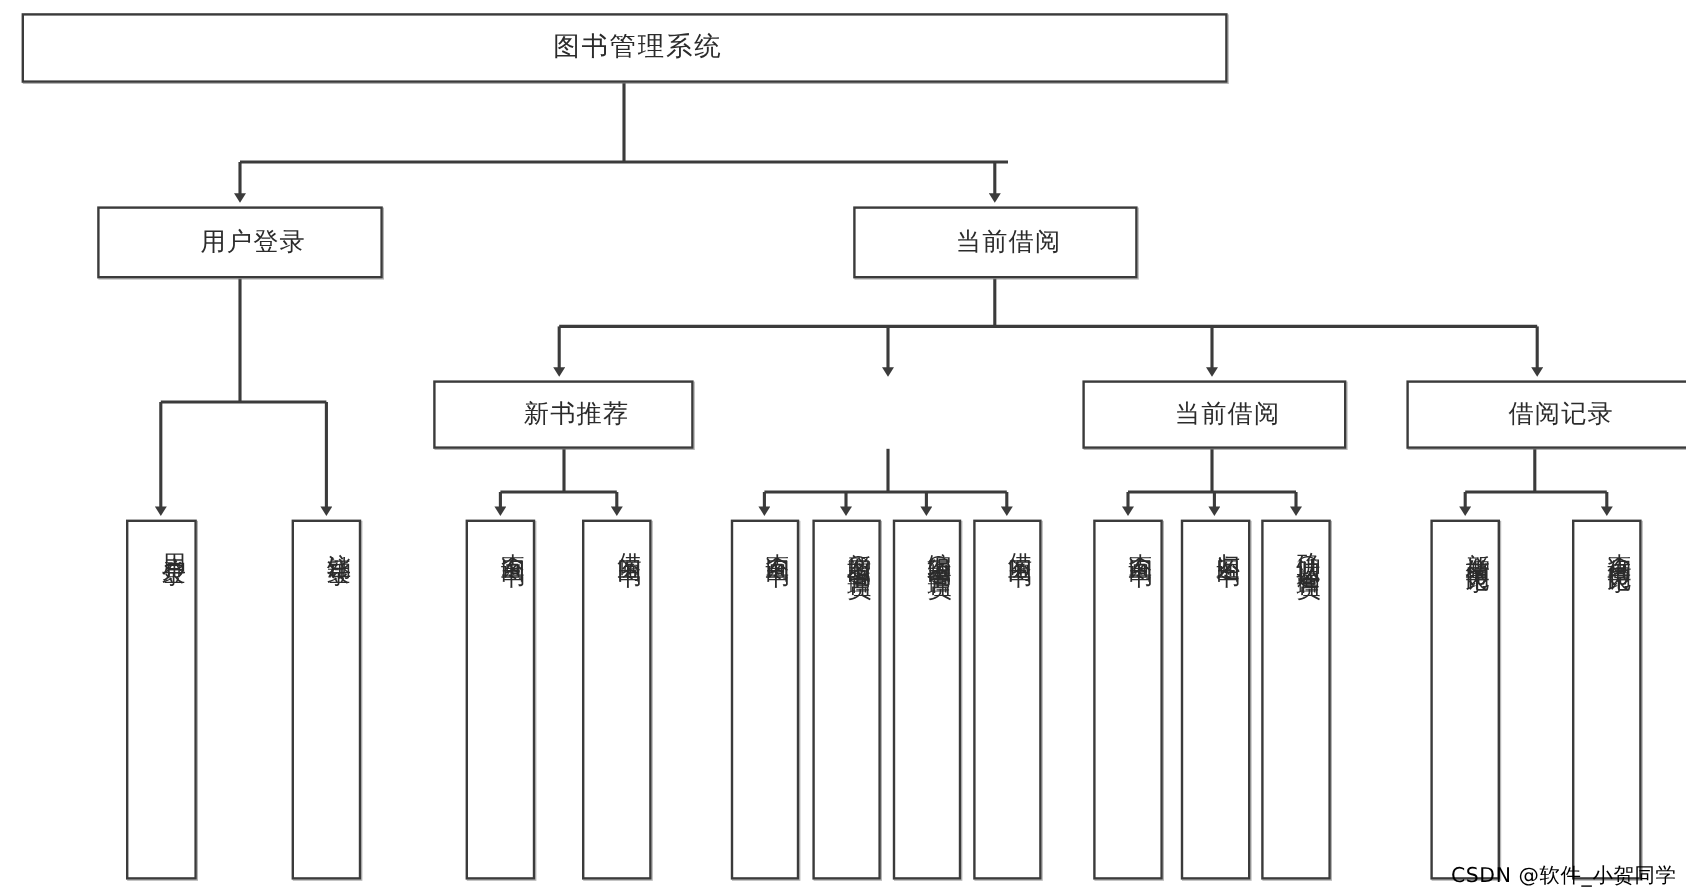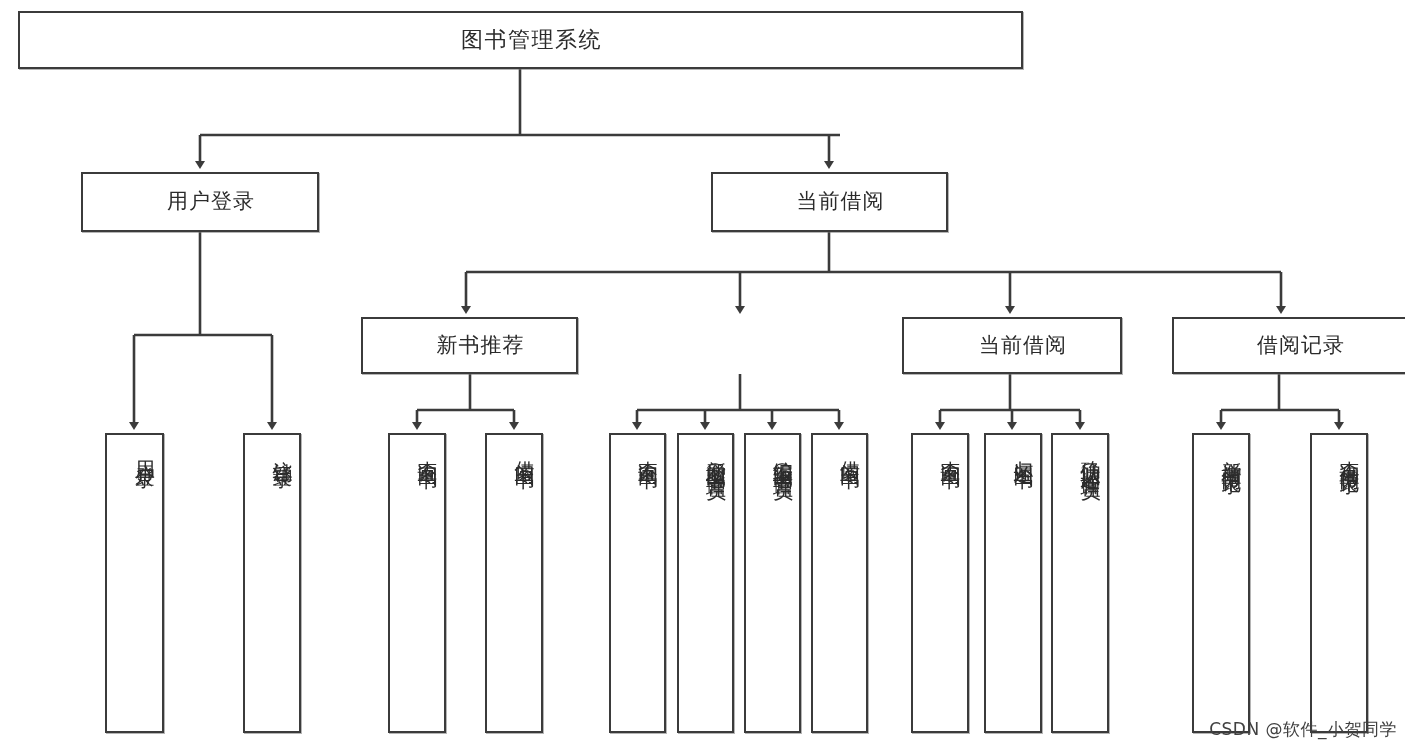--- a/index.html
+++ b/index.html
@@ -64,21 +64,21 @@
     font-size: 20px;
     line-height: 1;
     letter-spacing: 3px;
     white-space: nowrap;
   }
   .watermark {
     position: absolute;
     right: 8px;
     bottom: 6px;
     font-size: 17px;
-    color: #404040;
+    color: #000000;
     letter-spacing: 0.5px;
     white-space: nowrap;
     user-select: none;
   }
 </style>
 </head>
 <body>
 
 <div id="canvas">
 

